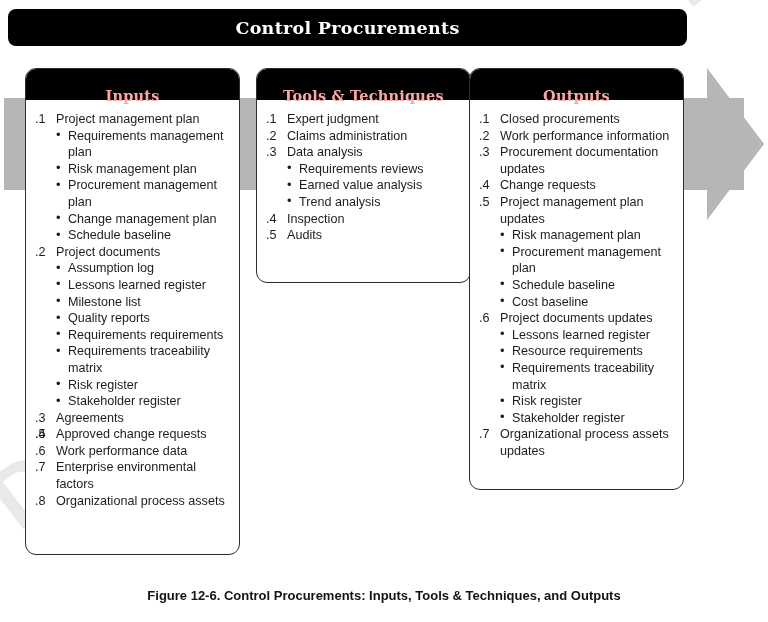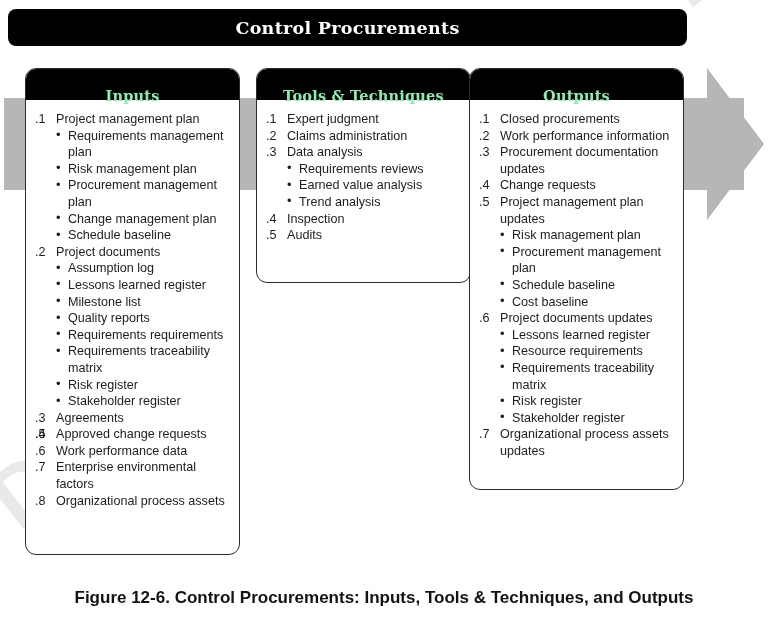--- a/index.html
+++ b/index.html
@@ -108,21 +108,21 @@
   .itto-header {
     background: #000000;
     height: 32px;
     display: flex;
     align-items: center;
     justify-content: center;
     border-radius: 9px 9px 0 0;
     margin: -1px -1px 0 -1px;
   }
   .itto-header .hdr-text {
-    color: #86efac;
+    color: #fca5a5;
     font-family: "DejaVu Serif", serif;
     font-weight: bold;
     font-size: 14.5px;
     letter-spacing: 0.2px;
     margin-top: 22px;
   }
   .itto-body {
     padding: 11px 8px 8px 9px;
     box-sizing: border-box;
   }
@@ -178,21 +178,21 @@
 
   
   .caption {
     position: absolute;
     left: 0;
     top: 588px;
     width: 768px;
     text-align: center;
     font-family: "Liberation Sans", sans-serif;
     font-weight: bold;
-    font-size: 17px;
+    font-size: 13px;
     color: #111316;
     z-index: 4;
   }
 </style>
 </head>
 <body>
 
 <div class="watermark">
   <div class="wm-text wm-a">Distri</div>
   <div class="wm-text wm-b">Distri</div>

